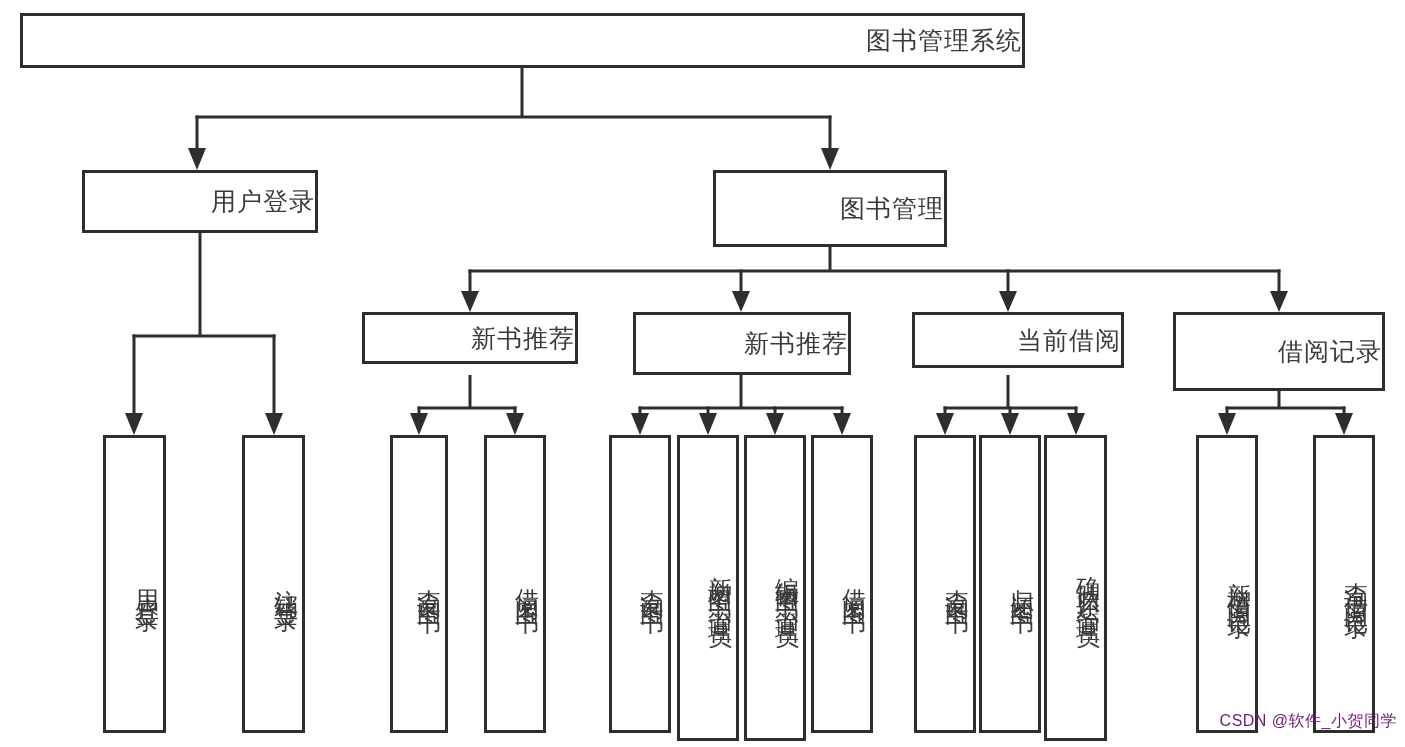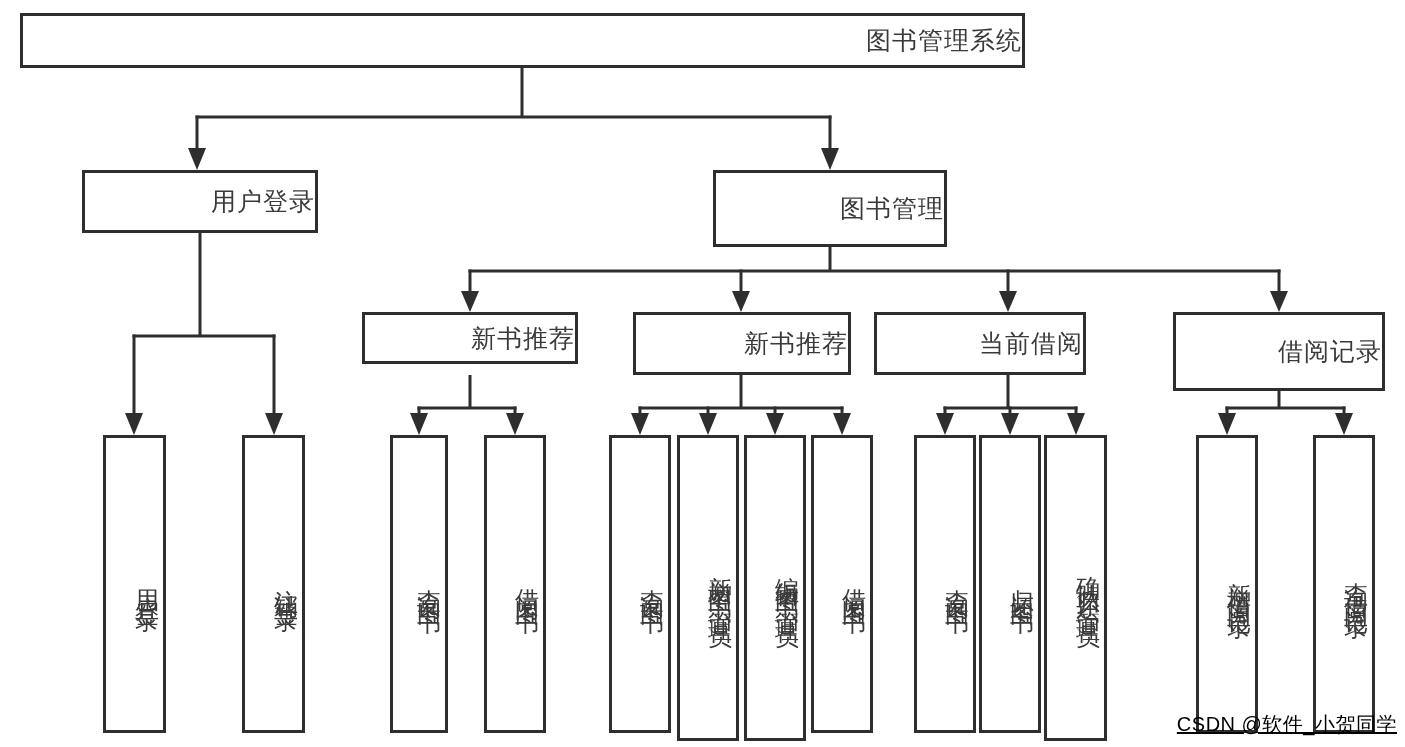--- a/index.html
+++ b/index.html
@@ -28,24 +28,23 @@
   }
   .leaf .label{
     writing-mode:vertical-rl;
     text-orientation:mixed;
     font-size:24px;
     letter-spacing:7px;
   }
   .watermark{
     position:absolute;
     right:8px;top:711px;
-    font-size:20px;
+    font-size:16px;
     letter-spacing:0.5px;
-    color:#000000;
-    text-decoration:underline;
+    color:#701a75;
   }
 </style>
 </head>
 <body>
 
 <div class="canvas">
 
   <svg class="connectors" viewBox="0 0 1405 747" xmlns="http://www.w3.org/2000/svg">
 
     <g>
@@ -132,21 +131,21 @@
   <div class="box" style="left:713px;top:170px;width:234px;height:77px">
     <span class="label">图书管理</span>
   </div>
 
   <div class="box" style="left:362px;top:312px;width:216px;height:52px">
     <span class="label">新书推荐</span>
   </div>
   <div class="box" style="left:633px;top:312px;width:218px;height:63px">
     <span class="label">新书推荐</span>
   </div>
-  <div class="box" style="left:874px;top:312px;width:212px;height:63px">
+  <div class="box" style="left:912px;top:312px;width:212px;height:56px">
     <span class="label">当前借阅</span>
   </div>
   <div class="box" style="left:1173px;top:312px;width:212px;height:79px">
     <span class="label">借阅记录</span>
   </div>
 
   <div class="box leaf" style="left:103px;top:435px;width:63px;height:298px">
     <span class="label">用户登录</span>
   </div>
   <div class="box leaf" style="left:242px;top:435px;width:63px;height:298px">

